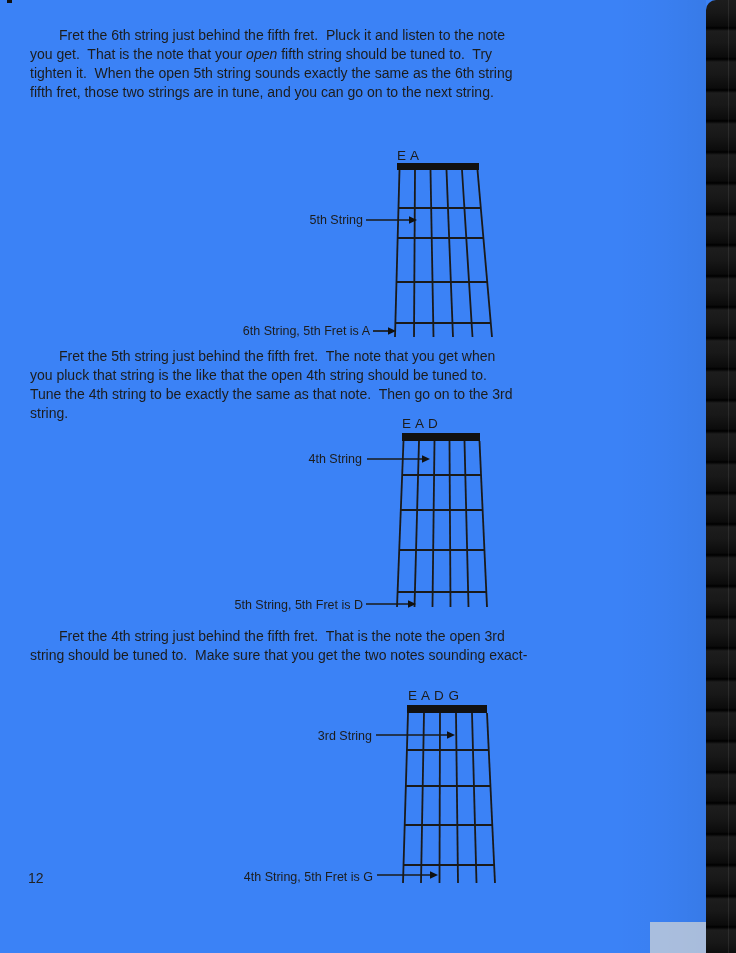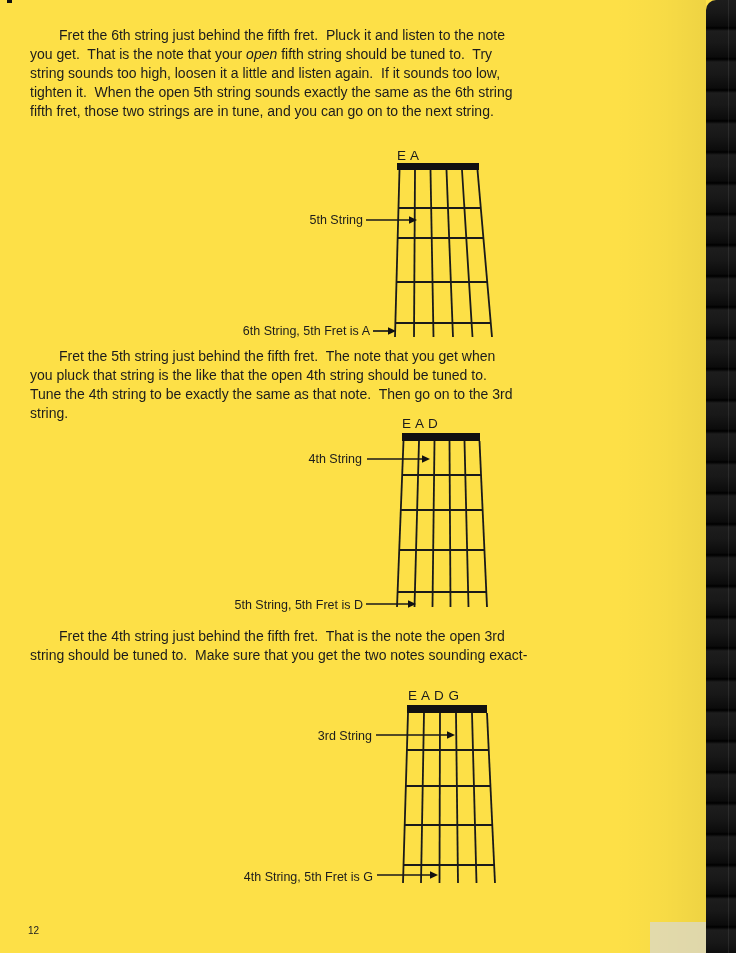--- a/index.html
+++ b/index.html
@@ -1,39 +1,39 @@
 <!DOCTYPE html>
 <html><head>
 <meta charset="utf-8">
 <style>
   html,body { margin:0; padding:0; }
   .page {
     position:relative; width:736px; height:953px;
-    background:#fde047; overflow:hidden;
+    background:#3b82f6; overflow:hidden;
     font-family:"Liberation Sans", sans-serif;
     color:#1c1c1c;
   }
   .para { position:absolute; left:30px; font-size:14px; line-height:19px; color:#1c1c1c; }
   .p1 { top:26px; } .p2 { top:347px; } .p3 { top:627px; }
   .line { white-space:pre; height:19px; }
   .indent { padding-left:29px; }
   .em { font-style:italic; }
   .diagram { position:absolute; }
   .d1 { left:225px; top:145px; }
   .d2 { left:225px; top:415px; }
   .d3 { left:225px; top:685px; }
   svg text { font-family:"Liberation Sans", sans-serif; fill:#1c1c1c; }
   svg .notes { font-size:13.5px; letter-spacing:0.5px; }
   svg .lbl { font-size:12.5px; }
   svg line { stroke:#1a1a1a; }
   svg .str { stroke-width:1.8; }
   svg .fret { stroke-width:2; }
   svg .arr { stroke-width:1.7; }
   svg .head, svg .nut { fill:#111; }
-  .pagenum { position:absolute; left:28px; top:925px; font-size:10px; color:#222; }
+  .pagenum { position:absolute; left:28px; top:870px; font-size:14px; color:#222; }
   .margin-shade {
     position:absolute; left:615px; top:0; width:91px; height:953px;
     background:linear-gradient(90deg, rgba(0,0,0,0) 0%, rgba(0,0,0,0.025) 55%, rgba(0,0,0,0.06) 100%);
   }
   .gray-patch { position:absolute; left:650px; top:922px; width:56px; height:31px; background:#d8d8d6; opacity:0.7; }
   .binding-strip {
     position:absolute; left:706px; top:0; width:30px; height:953px;
     border-top-left-radius:10px;
     background:repeating-linear-gradient(180deg, #1d1d1d 0px, #181818 12px, #0b0b0b 26px, #000 28px, #1d1d1d 31px);
   }
@@ -41,21 +41,20 @@
   .corner-mark { position:absolute; left:7px; top:0; width:5px; height:3px; background:#111; }
 </style>
 </head>
 <body>
 
 <div class="page">
 
   <div class="para p1">
     <div class="line indent">Fret the 6th string just behind the fifth fret.  Pluck it and listen to the note</div>
     <div class="line"><span>you get.  That is the note that your </span><span class="em">open</span><span> fifth string should be tuned to.  Try</span></div>
-    <div class="line">string sounds too high, loosen it a little and listen again.  If it sounds too low,</div>
     <div class="line">tighten it.  When the open 5th string sounds exactly the same as the 6th string</div>
     <div class="line">fifth fret, those two strings are in tune, and you can go on to the next string.</div>
   </div>
 
   <svg class="diagram d1" width="285" height="200" viewBox="0 0 285 200">
     <text class="notes" x="172" y="15">E A</text>
     <rect class="nut" x="172" y="18" width="82" height="7"></rect>
     <g>
       <line class="str" x1="174.5" y1="25" x2="170" y2="192"></line>
       <line class="str" x1="190" y1="25" x2="189" y2="192"></line>

